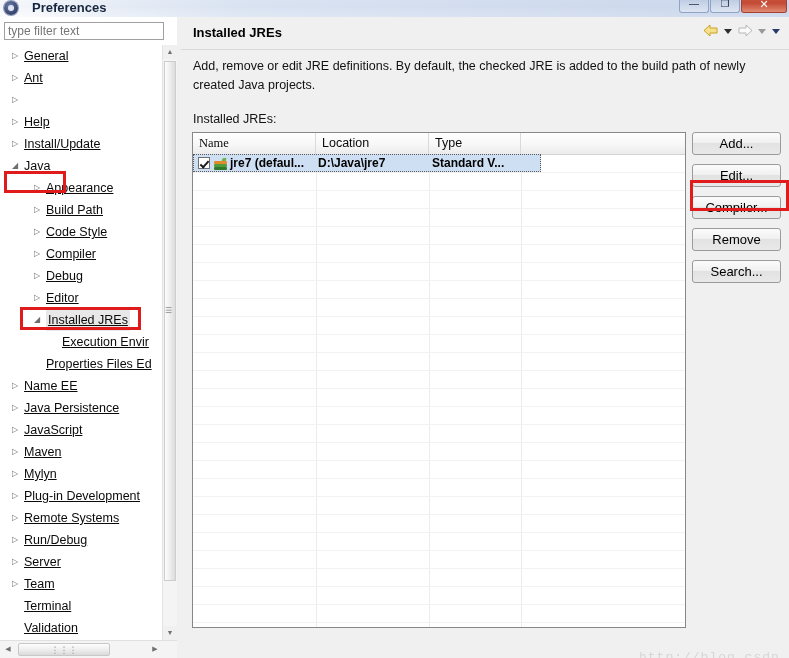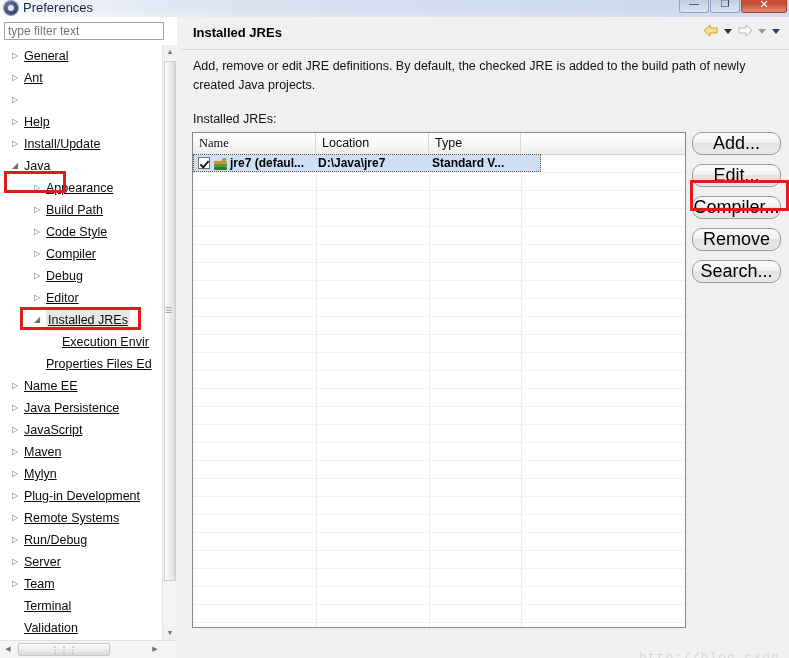--- a/index.html
+++ b/index.html
@@ -54,25 +54,26 @@
   .title-icon .gear:after {
     content: "";
     position: absolute;
     left: 4px; top: 4px;
     width: 6px; height: 6px;
     border-radius: 50%;
     background: #dfe6f2;
   }
   .title-text {
     position: absolute;
-    left: 23px; top: 0px;
+    left: 32px; top: 0px;
     line-height: 16px;
     font-size: 13px;
     color: #17263f;
     white-space: nowrap;
+    font-weight: bold;
   }
 
   .wincontrols {
     position: absolute;
     right: 2px; top: -9px;
     height: 22px;
     display: flex;
     align-items: flex-end;
   }
   .winbtn {
@@ -435,25 +436,25 @@
     position: absolute;
     left: 511px; top: 115px;
     width: 92px;
   }
   .btn {
     display: block;
     width: 89px;
     height: 23px;
     margin-bottom: 9px;
     font-family: "Liberation Sans", sans-serif;
-    font-size: 18px;
+    font-size: 13px;
     color: #000;
     background: linear-gradient(to bottom, #fbfbfb 0%, #f0f0f0 48%, #e2e2e2 50%, #e9e9e9 100%);
     border: 1px solid #9b9b9b;
-    border-radius: 10px;
+    border-radius: 3px;
     cursor: pointer;
     padding: 0;
   }
 
   
   .annot {
     position: absolute;
     border: 3px solid #e01b1b;
     box-sizing: border-box;
     pointer-events: none;

